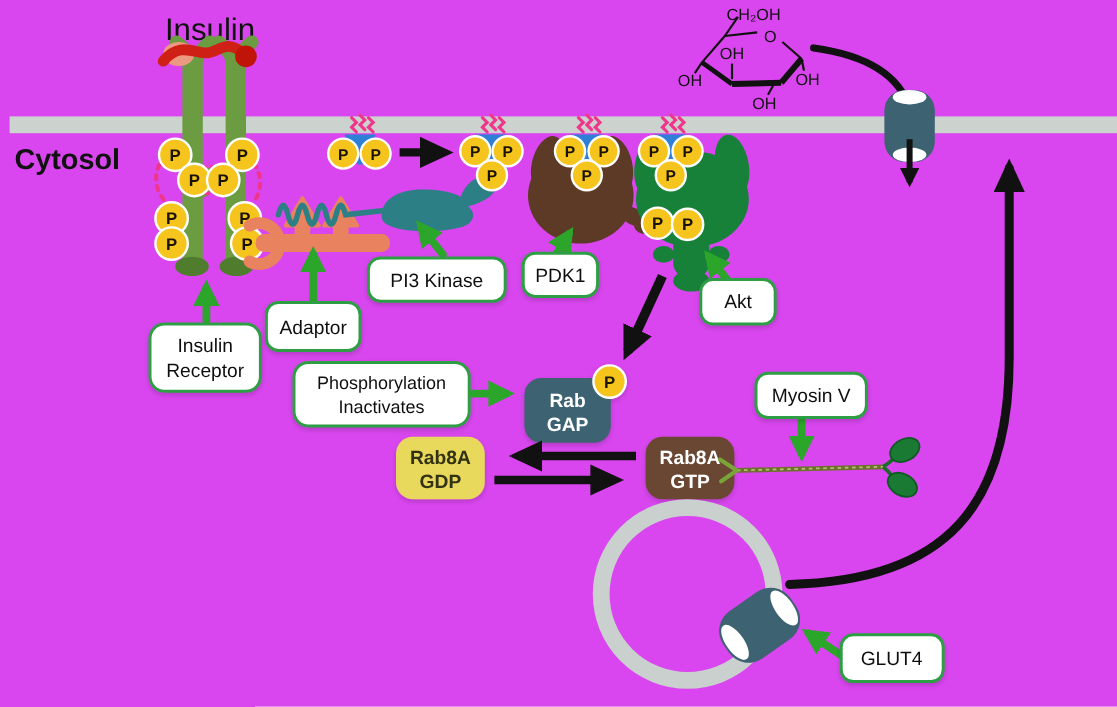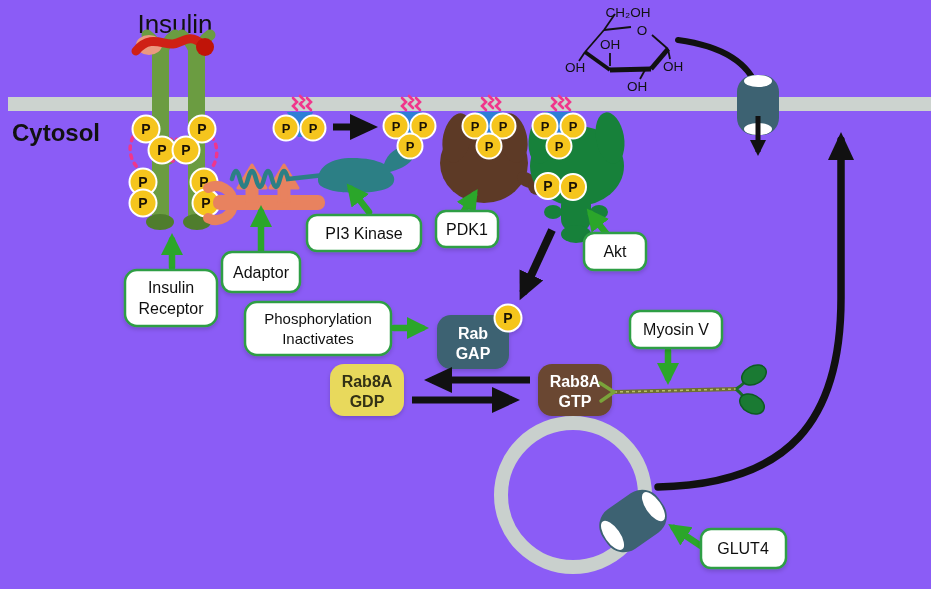--- a/index.html
+++ b/index.html
@@ -1,16 +1,16 @@
 <!DOCTYPE html>
 <html><head>
 <meta charset="utf-8">
 <style>
   html,body{margin:0;padding:0;background:#fff;}
-  .stage{position:relative;width:931px;height:589px;background:#8b5cf6;overflow:hidden;
+  .stage{position:relative;width:931px;height:589px;background:#d946ef;overflow:hidden;
          font-family:"Liberation Sans","DejaVu Sans",sans-serif;}
   svg{display:block;}
   text{font-family:"Liberation Sans","DejaVu Sans",sans-serif;}
   .t-title{font-size:26px;font-weight:500;fill:#111;}
   .t-cytosol{font-size:24px;font-weight:700;fill:#111;}
   .t-call{font-size:16px;fill:#111;}
   .t-call-sm{font-size:15px;fill:#111;}
   .t-mol{font-size:16px;font-weight:700;fill:#ffffff;}
   .t-mol-dark{font-size:16px;font-weight:700;fill:#33301386;fill:#333013;}
   .t-p{font-size:14px;font-weight:700;fill:#1a1205;}

